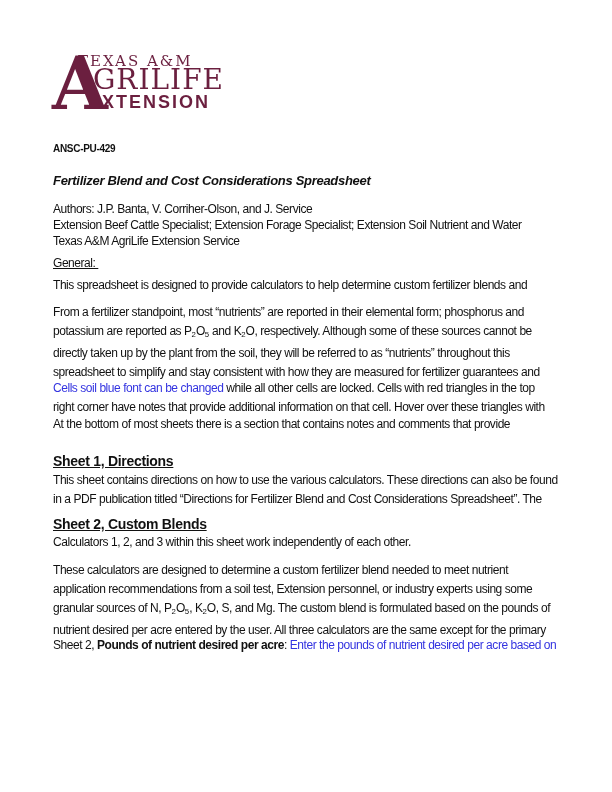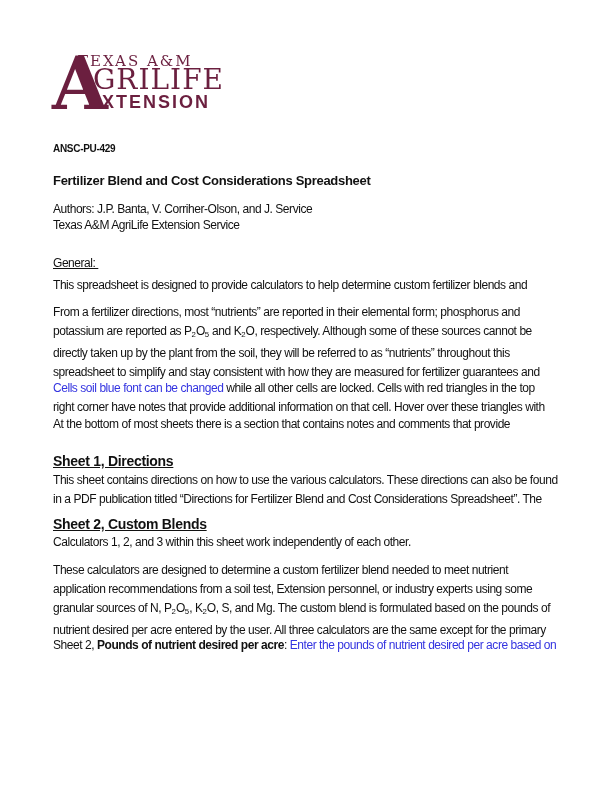--- a/index.html
+++ b/index.html
@@ -20,21 +20,21 @@
     letter-spacing:-0.45px;
   }
   .line{white-space:pre;}
   .lh16{line-height:16px;}
   .b, .bold{font-weight:bold;}
   .u{text-decoration:underline;}
   .b.u, .bu{font-weight:bold;}
   .blue{color:var(--blue,#3333E0);}
   .sub{font-size:0.65em;vertical-align:-0.25em;letter-spacing:0;}
   .doc-num{font-size:10px;font-weight:bold;letter-spacing:-0.3px;}
-  .doc-title{font-size:13px;font-weight:bold;letter-spacing:-0.3px;}
+  .doc-title{font-size:13px;font-weight:bold;letter-spacing:-0.3px;font-style:italic;}
   .section-h{font-size:14px;line-height:19px;letter-spacing:-0.3px;}
   .section-h .b{font-weight:bold;}
   
   .logo{position:absolute;left:52px;top:48px;width:175px;height:78px;color:var(--maroon,#6B1F3F);}
   .logo span{position:absolute;display:block;}
   .logo-a{
     left:0;top:3;
     font-family:"DejaVu Serif",serif;
     font-size:72px;line-height:72px;font-weight:bold;
   }
@@ -65,33 +65,34 @@
     <span class="logo-grilife">GRILIFE</span>
     <span class="logo-extension">EXTENSION</span>
   </div>
 
   <div class="block doc-num" style="top:139px">ANSC-PU-429</div>
 
   <div class="block doc-title" style="top:171px">Fertilizer Blend and Cost Considerations Spreadsheet</div>
 
   <div class="block lh16" style="top:201px">
       <div class="line"><span>Authors: J.P. Banta, V. Corriher-Olson, and J. Service</span></div>
+      <div class="line"><span>Extension Beef Cattle Specialist; Extension Forage Specialist; Extension Soil Nutrient and Water</span></div>
       <div class="line"><span>Texas A&amp;M AgriLife Extension Service</span></div>
     </div>
 
   <div class="block" style="top:254px">
       <div class="line"><span class="u">General: </span></div>
     </div>
 
   <div class="block" style="top:276px">
       <div class="line"><span>This spreadsheet is designed to provide calculators to help determine custom fertilizer blends and</span></div>
     </div>
 
   <div class="block" style="top:303px">
-      <div class="line"><span>From a fertilizer directions, most “nutrients” are reported in their elemental form; phosphorus and</span></div>
+      <div class="line"><span>From a fertilizer standpoint, most “nutrients” are reported in their elemental form; phosphorus and</span></div>
       <div class="line"><span>potassium are reported as P</span><span class="sub">2</span><span>O</span><span class="sub">5</span><span> and K</span><span class="sub">2</span><span>O, respectively. Although some of these sources cannot be</span></div>
       <div class="line"><span>directly taken up by the plant from the soil, they will be referred to as “nutrients” throughout this</span></div>
       <div class="line"><span>spreadsheet to simplify and stay consistent with how they are measured for fertilizer guarantees and</span></div>
     </div>
 
   <div class="block" style="top:379px">
       <div class="line"><span class="blue">Cells soil blue font can be changed</span><span> while all other cells are locked. Cells with red triangles in the top</span></div>
       <div class="line"><span>right corner have notes that provide additional information on that cell. Hover over these triangles with</span></div>
     </div>
 

